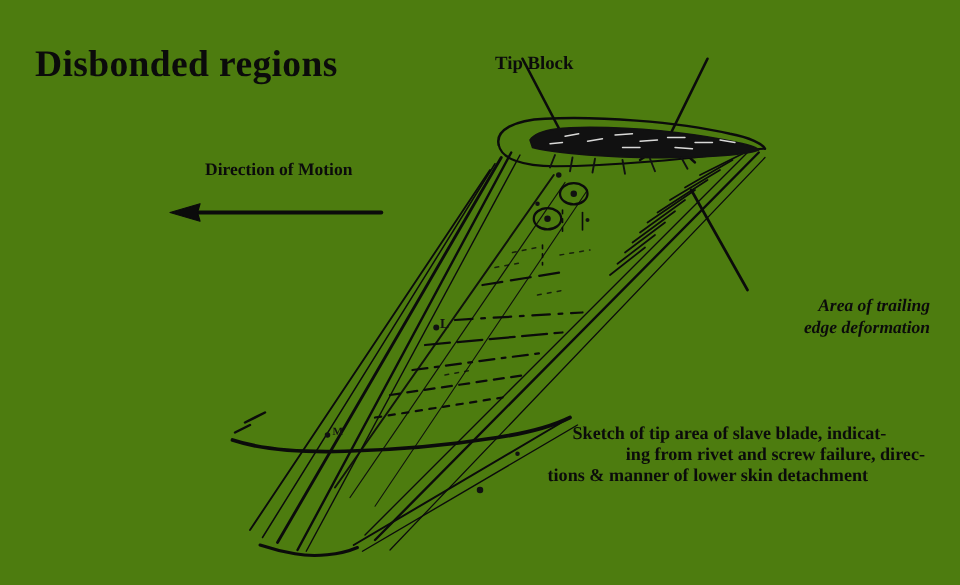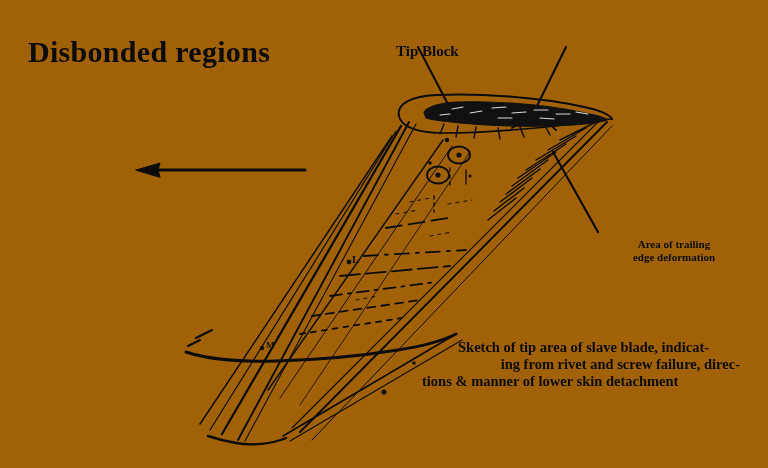--- a/index.html
+++ b/index.html
@@ -10,21 +10,21 @@
     width: 768px;
     height: 468px;
     background: #ffffff;
     font-family: "Liberation Serif", serif;
     overflow: hidden;
   }
   #page {
     position: relative;
     width: 768px;
     height: 468px;
-    background: #a16207;
+    background: #4d7c0f;
   }
   #figure-svg {
     position: absolute;
     left: 0;
     top: 0;
     width: 768px;
     height: 468px;
   }
   .txt {
     position: absolute;
@@ -52,39 +52,40 @@
     font-size: 15px;
   }
   #label-direction-of-motion {
     left: 164px;
     top: 129px;
     font-size: 14px;
   }
   #label-trailing-edge {
     left: 604px;
     top: 238px;
-    font-size: 11px;
-    text-align: center;
+    font-size: 14px;
+    text-align: right;
     white-space: normal;
     width: 140px;
+    font-style: italic;
   }
   #caption-block {
     left: 422px;
     top: 339px;
     font-size: 14.5px;
     white-space: normal;
     width: 318px;
     text-align: center;
   }
   #caption-block .cap-line {
     display: block;
   }
   #caption-block .cap-line.l1 { text-align: left; margin-left: 36px; }
   #caption-block .cap-line.l2 { text-align: right; }
-  #caption-block .cap-line.l3 { text-align: left; }
+  #caption-block .cap-line.l3 { text-align: left; margin-left: 16px; }
   .mark {
     position: absolute;
     color: #111;
     font-family: "Liberation Serif", serif;
     font-weight: bold;
     font-size: 11px;
   }
   #mark-l { left: 352px; top: 253px; }
   #mark-m { left: 266px; top: 340px; font-size: 9px; }
 </style>
@@ -257,20 +258,21 @@
       </g>
 
     </g>
   </svg>
 
   <div class="txt" id="title-disbonded-regions">Disbonded regions</div>
 
   <div class="txt" id="label-tip-block">Tip Block</div>
 
 
+  <div class="txt" id="label-direction-of-motion">Direction of Motion</div>
 
   <div class="txt" id="label-trailing-edge">
     <span>Area of trailing</span><br>
     <span>edge deformation</span>
   </div>
 
   <div class="txt" id="caption-block">
     <span class="cap-line l1">Sketch of tip area of slave blade, indicat-</span>
     <span class="cap-line l2">ing from rivet and screw failure, direc-</span>
     <span class="cap-line l3">tions &amp; manner of lower skin detachment</span>

